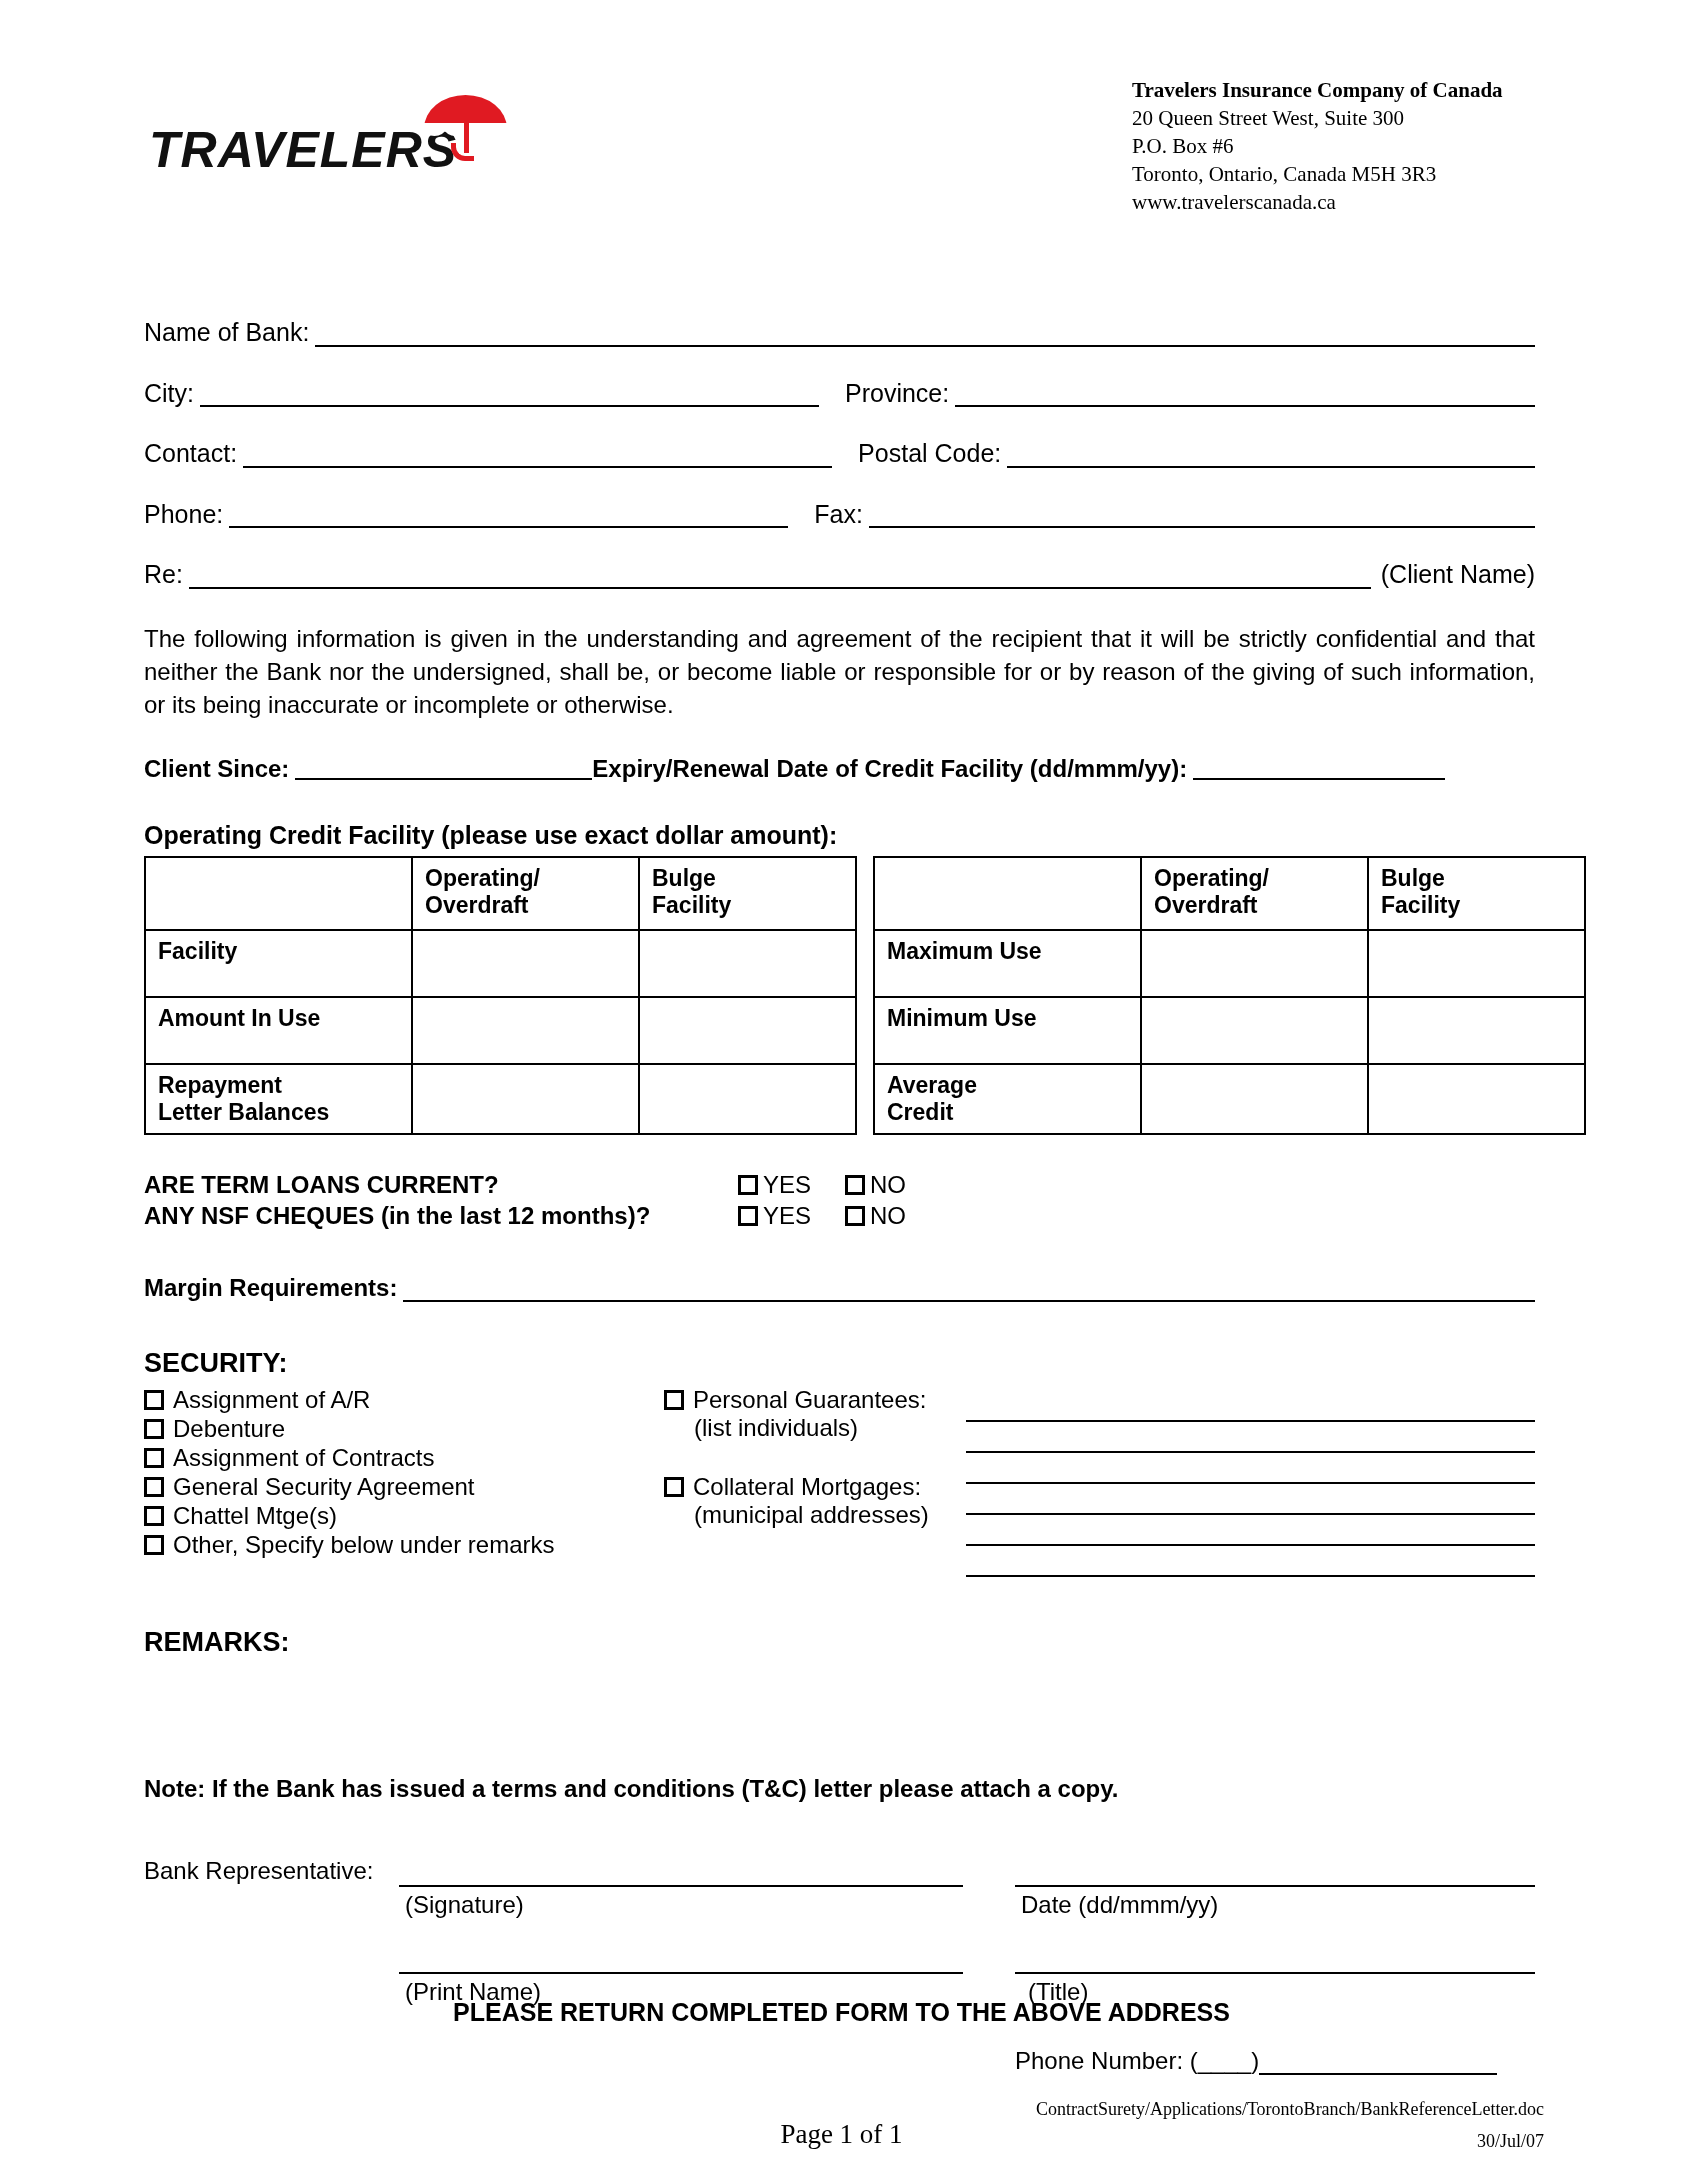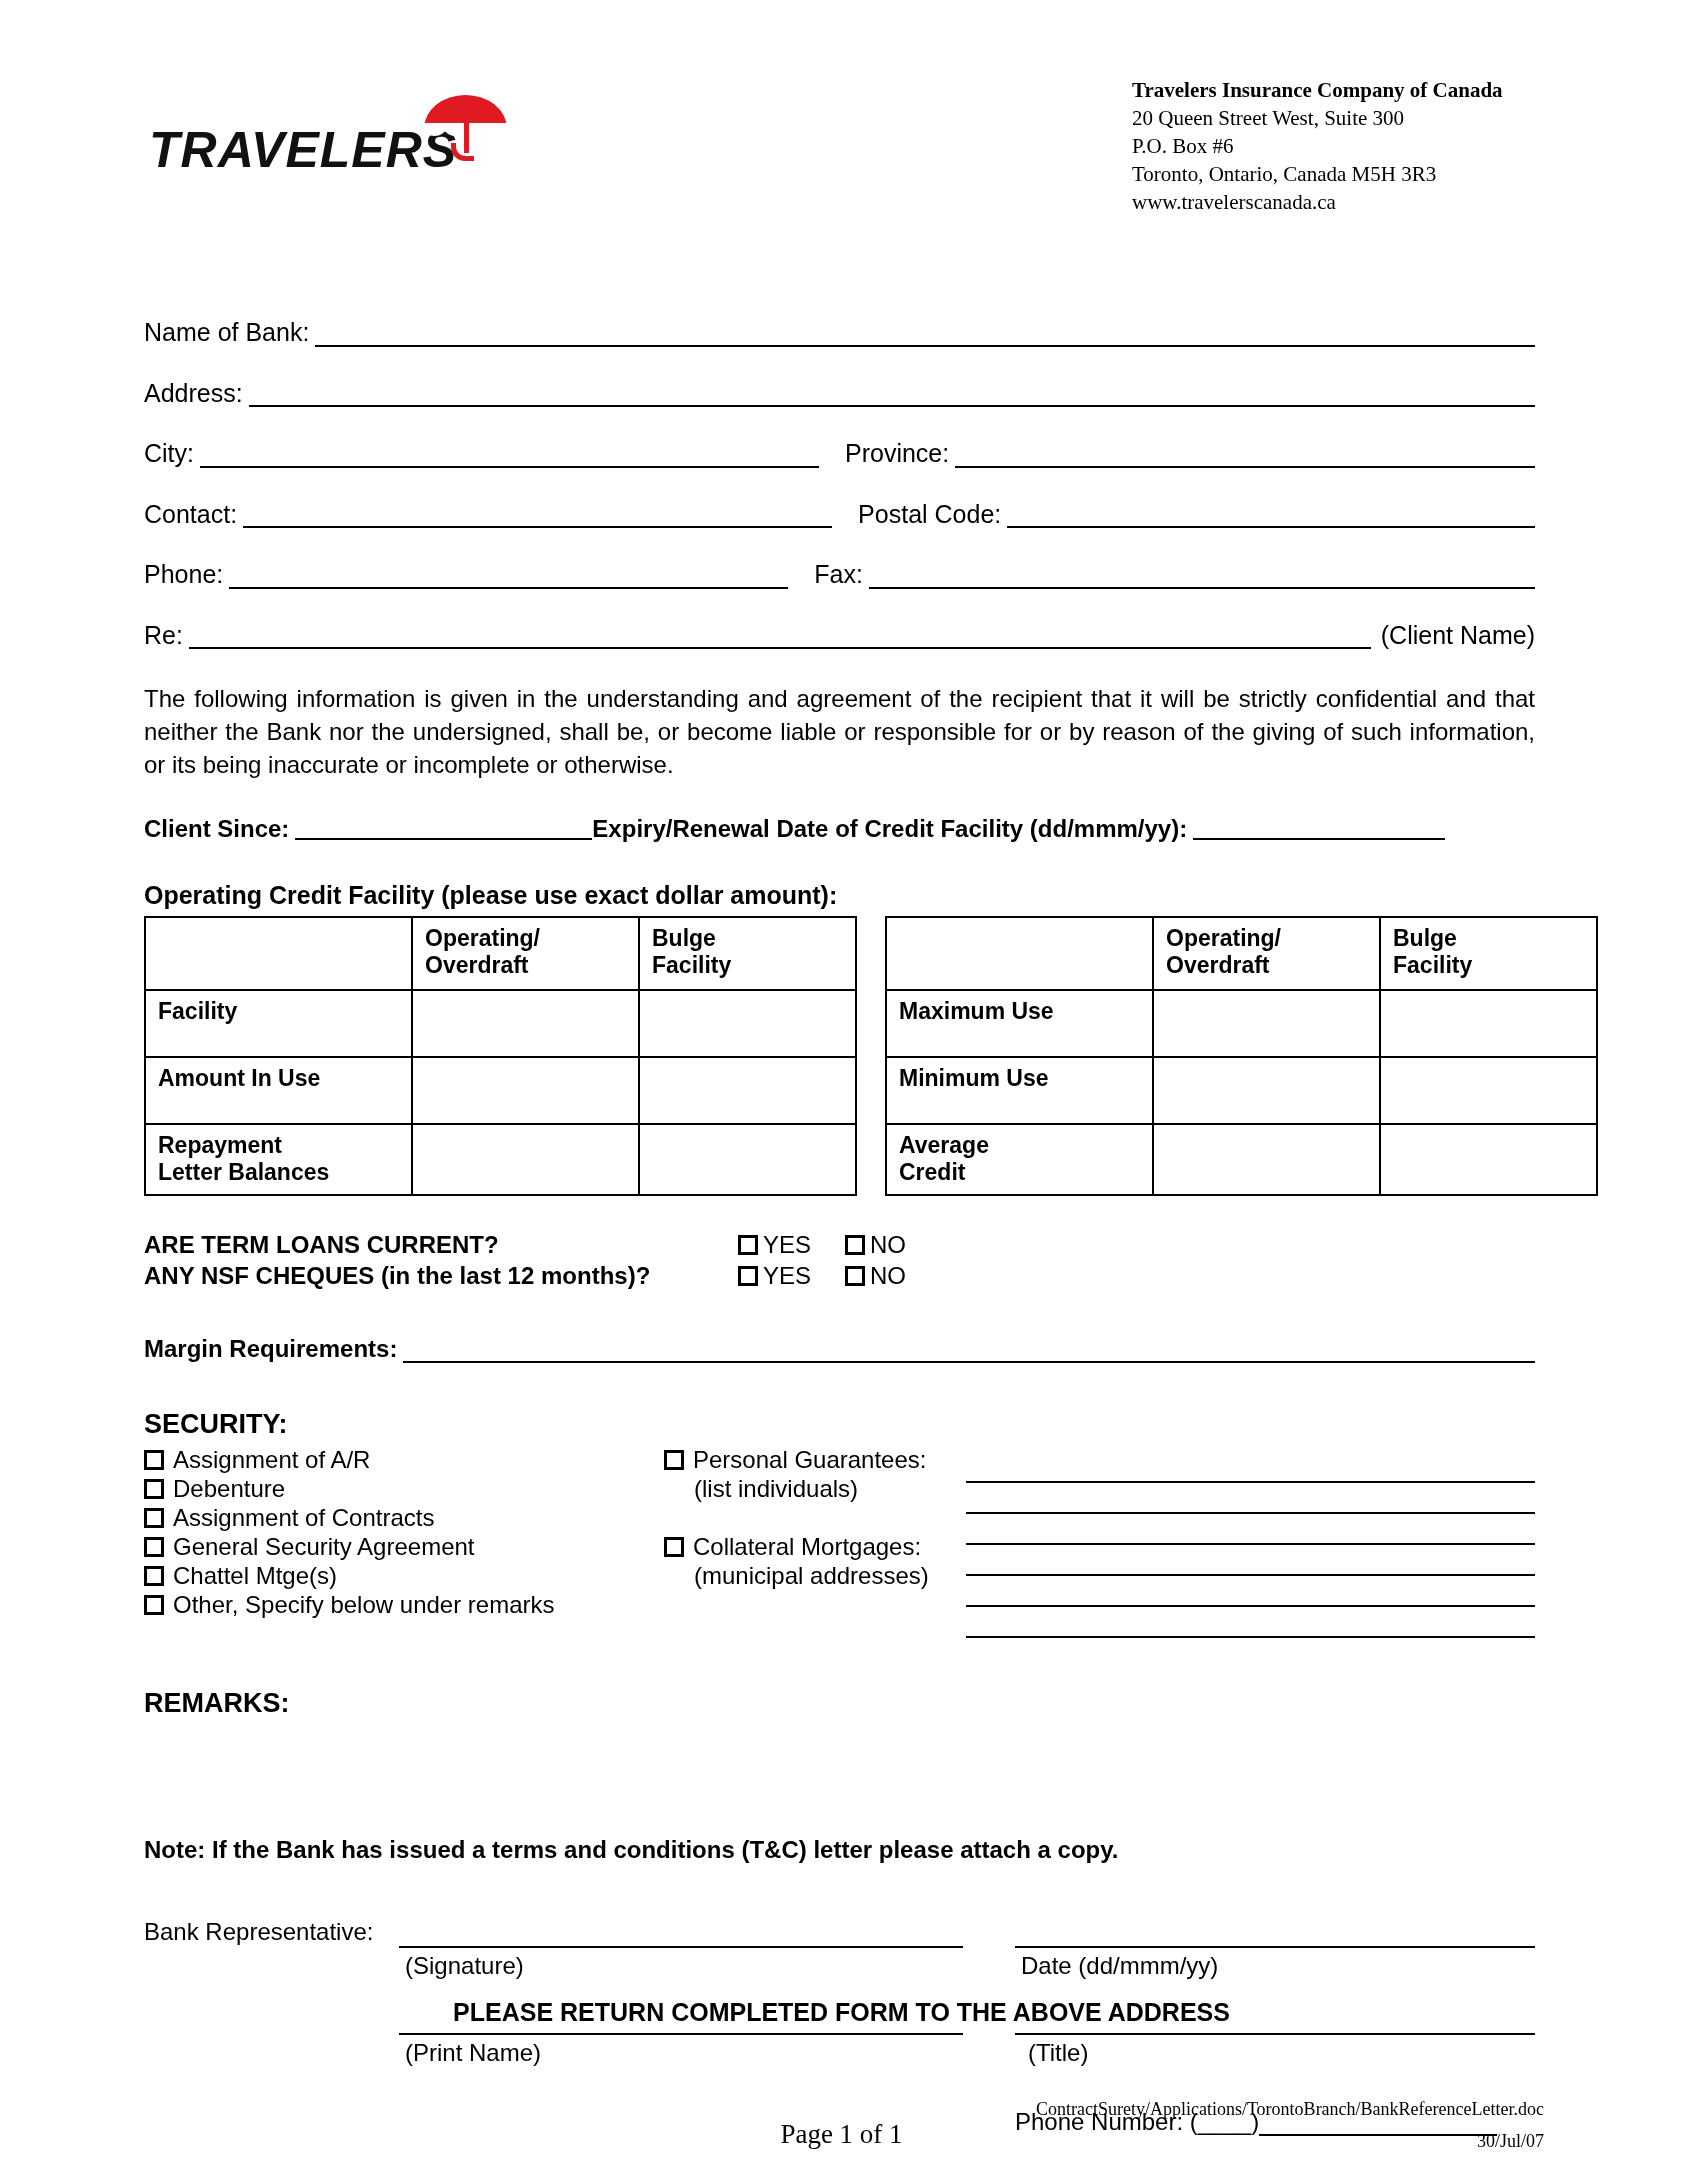--- a/index.html
+++ b/index.html
@@ -164,21 +164,21 @@
   .rule.cs2 { flex: 0 0 252px; }
 
   
   .section-heading {
     font-size: 25px;
     font-weight: bold;
     margin-bottom: 6px;
   }
   .tables-wrap {
     display: flex;
-    gap: 28px;
+    gap: 16px;
     margin-bottom: 34px;
   }
   table.facility {
     border-collapse: collapse;
     table-layout: fixed;
     width: 681px;
   }
   table.facility td {
     border: 2px solid #000;
     font-size: 23px;
@@ -418,24 +418,20 @@
   </div>
 
 
   <div class="body">
 
     <div class="field-row">
       <span class="field-label">Name of Bank:</span>
       <span class="rule"></span>
     </div>
 
-    <div class="field-row">
-      <span class="field-label">Address:</span>
-      <span class="rule"></span>
-    </div>
 
     <div class="field-row">
       <span class="field-label">City:</span>
       <span class="rule fixed-a"></span>
       <span class="gap-md"></span>
       <span class="field-label">Province:</span>
       <span class="rule"></span>
     </div>
 
     <div class="field-row">

